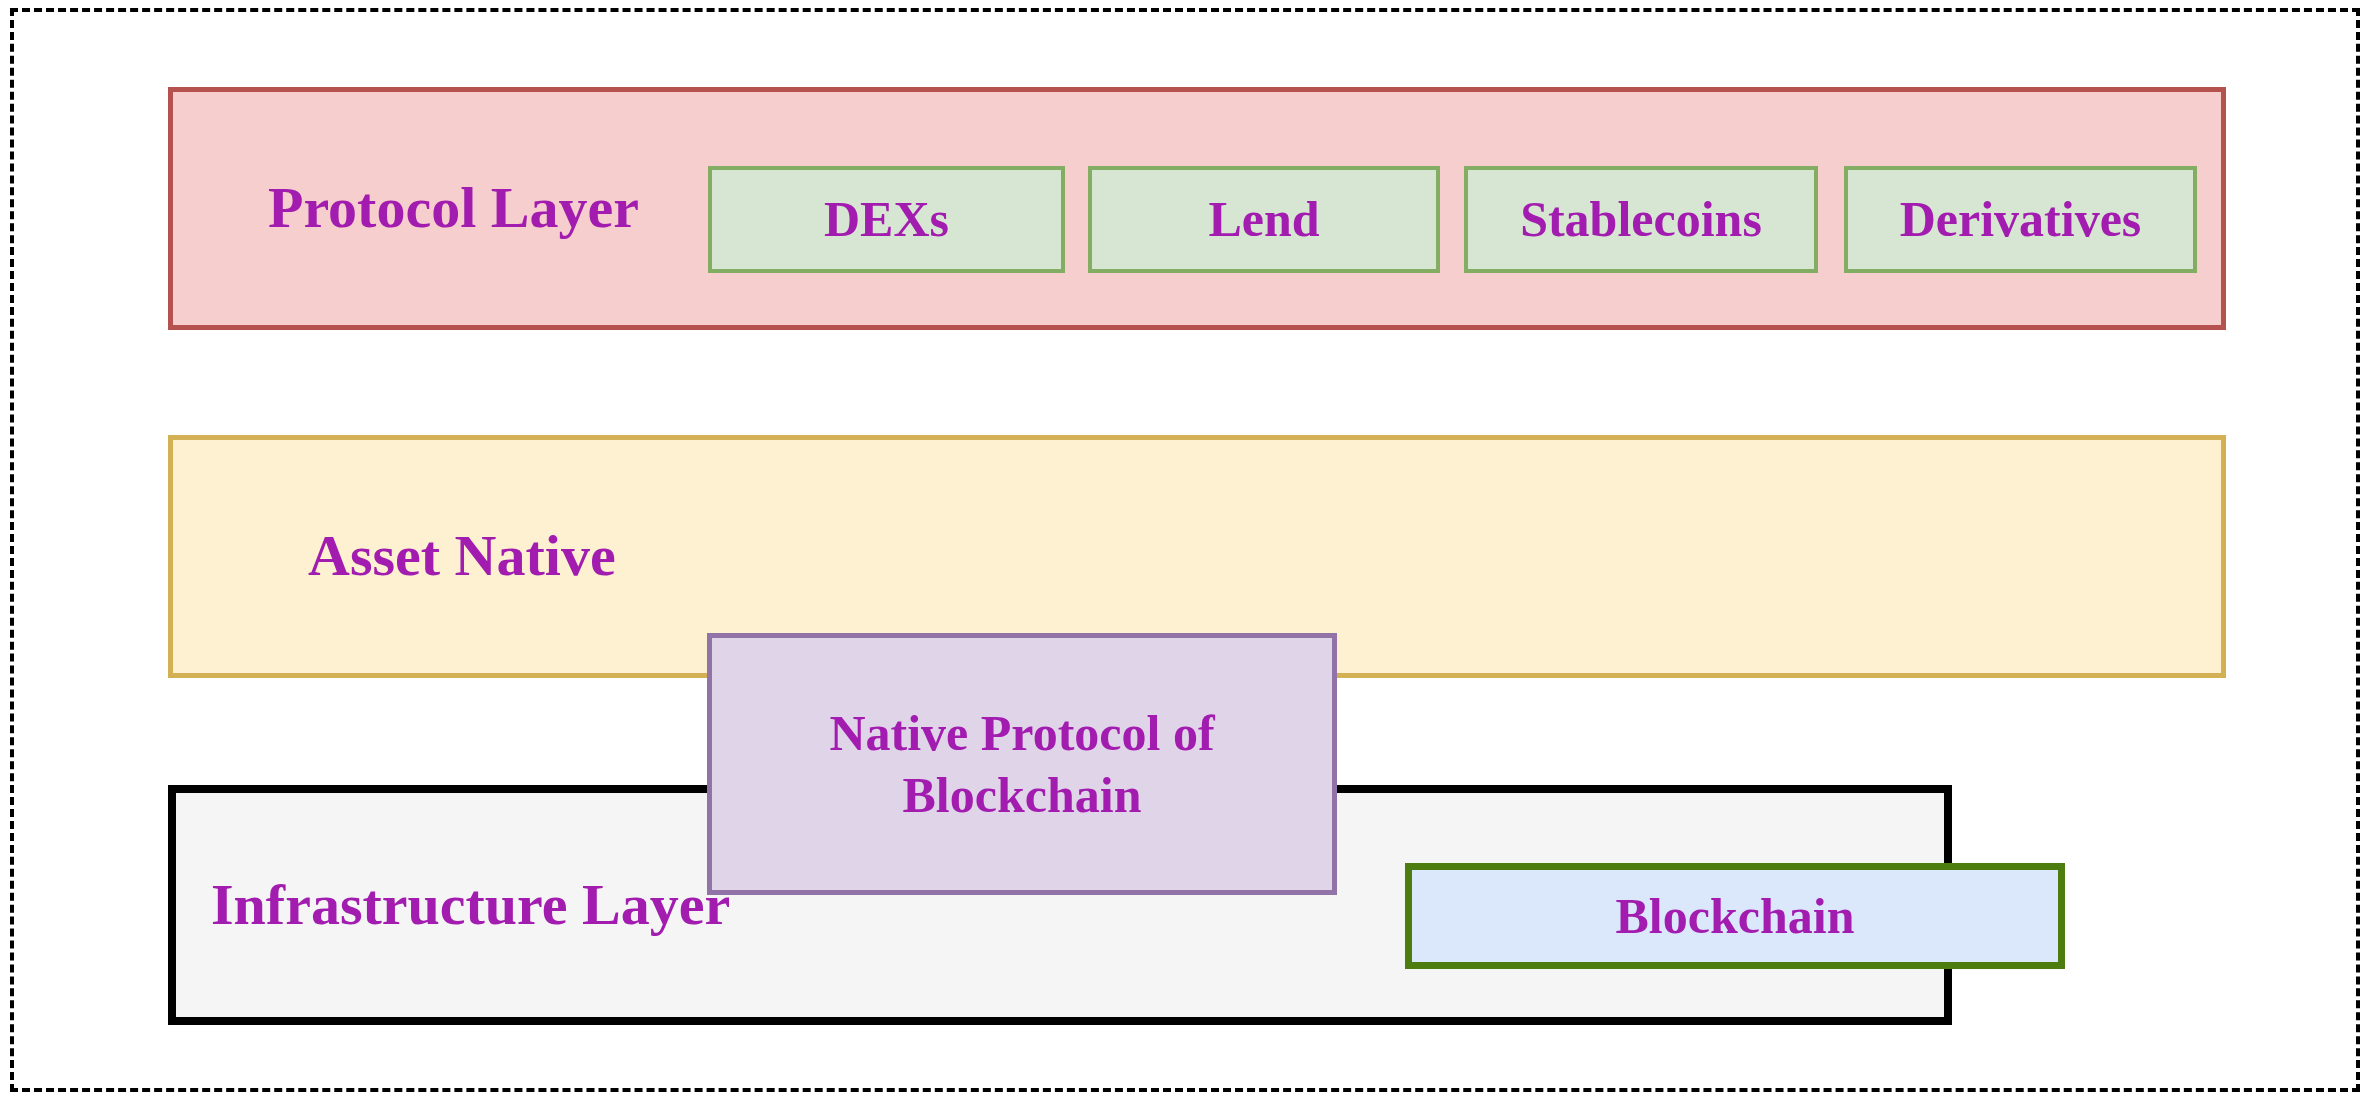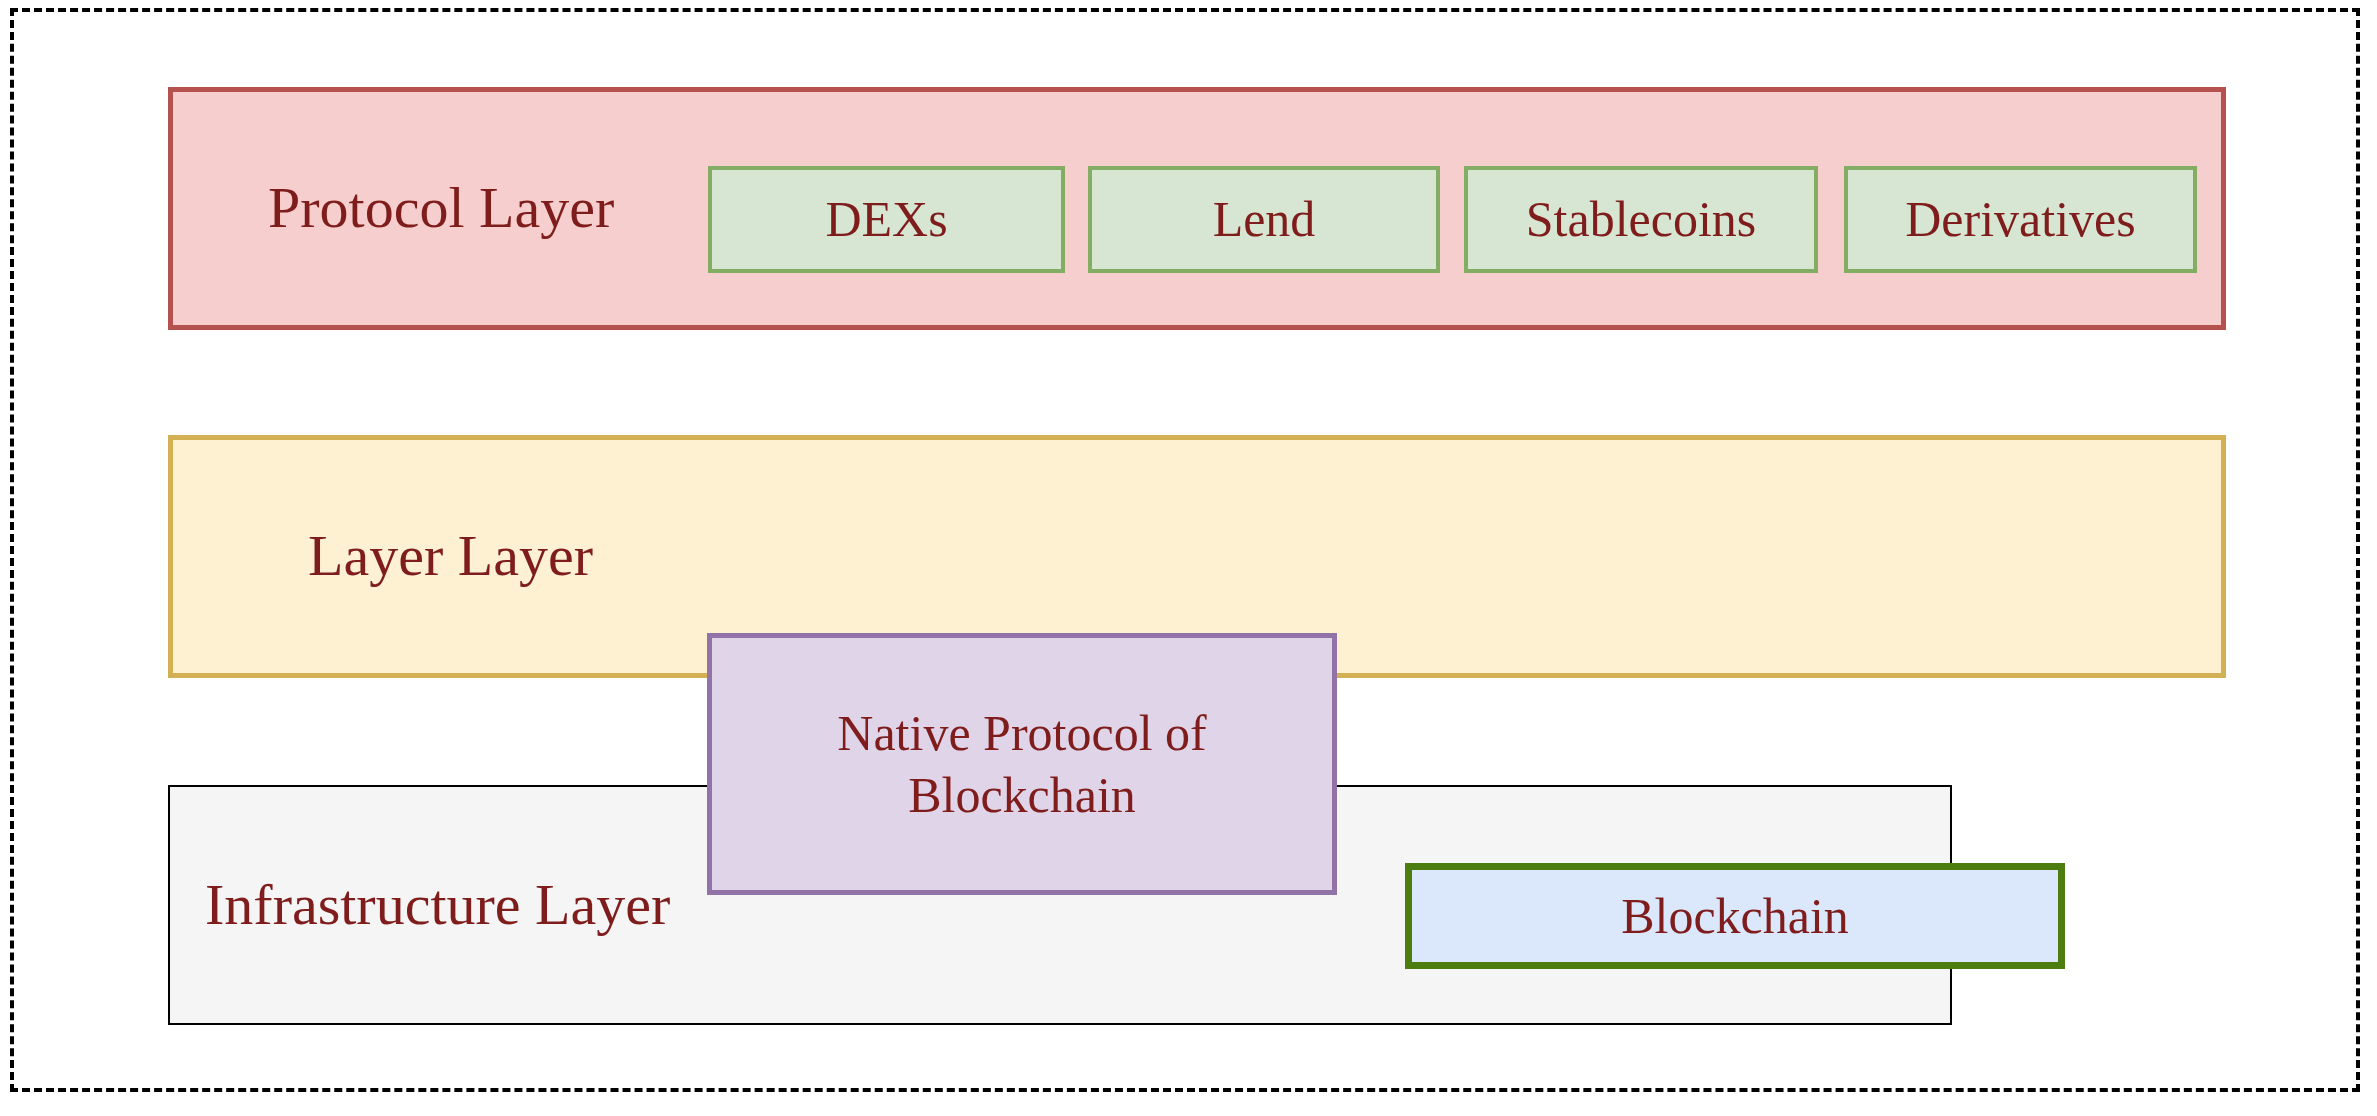--- a/index.html
+++ b/index.html
@@ -7,22 +7,22 @@
     padding: 0;
     background: #ffffff;
   }
   .canvas {
     position: relative;
     width: 2377px;
     height: 1116px;
     background: #ffffff;
     overflow: hidden;
     font-family: "Liberation Serif", "DejaVu Serif", serif;
-    font-weight: 400;
-    color: #7f1d1d;
+    font-weight: 700;
+    color: #a21caf;
   }
   .frame {
     position: absolute;
     left: 10px;
     top: 8px;
     width: 2350px;
     height: 1084px;
     border: 4px dashed #000000;
     box-sizing: border-box;
   }
@@ -48,21 +48,21 @@
   }
   .layer-asset {
     left: 168px; top: 435px; width: 2058px; height: 243px;
     background: #fdf1d2;
     border: 5px solid #d3b054;
     padding-left: 135px;
   }
   .layer-infra {
     left: 168px; top: 785px; width: 1784px; height: 240px;
     background: #f5f5f5;
-    border: 2px solid #000000;
+    border: 8px solid #000000;
     padding-left: 35px;
   }
   .sub {
     font-size: 50px;
     margin-top: 11px;
   }
   .green {
     background: #d7e6d3;
     border: 4px solid #83ad62;
     top: 155px; height: 107px;
@@ -108,21 +108,21 @@
     <span>Lend</span>
   </div>
   <div class="box sub green g-derivatives">
     <span>Derivatives</span>
   </div>
   <div class="box sub green g-stablecoins">
     <span>Stablecoins</span>
   </div>
 
   <div class="box layer layer-asset">
-    <span>Layer Layer</span>
+    <span>Asset Native</span>
   </div>
 
   <div class="box layer layer-infra">
     <span>Infrastructure Layer</span>
   </div>
   <div class="box sub blue">
     <span>Blockchain</span>
   </div>
 
   <div class="box sub purple">

